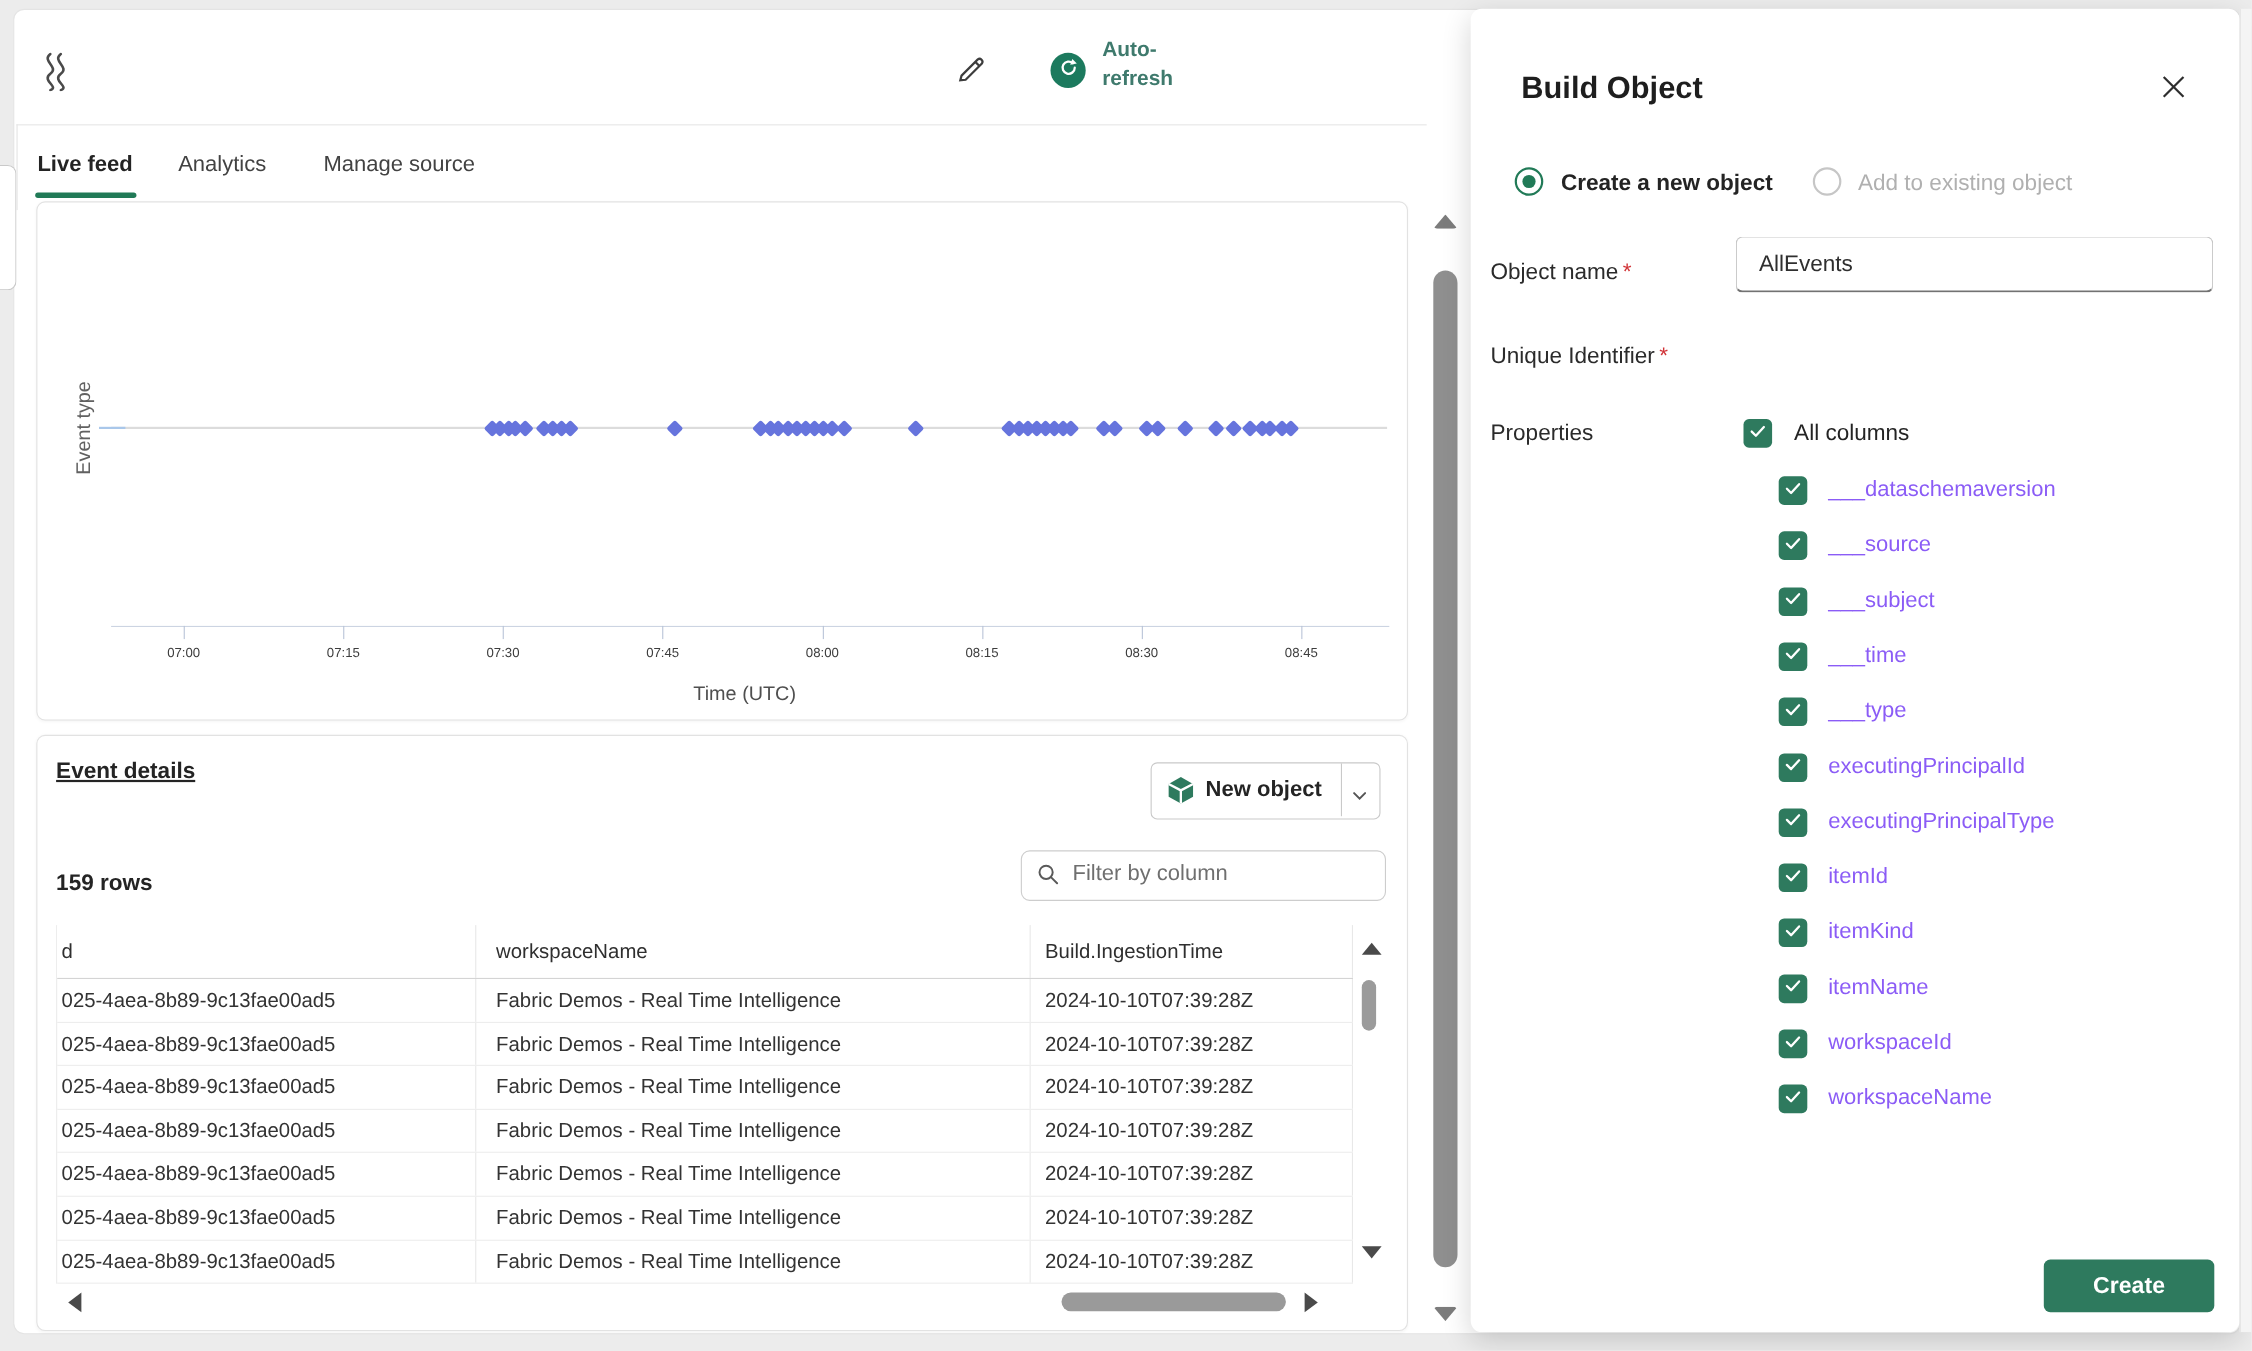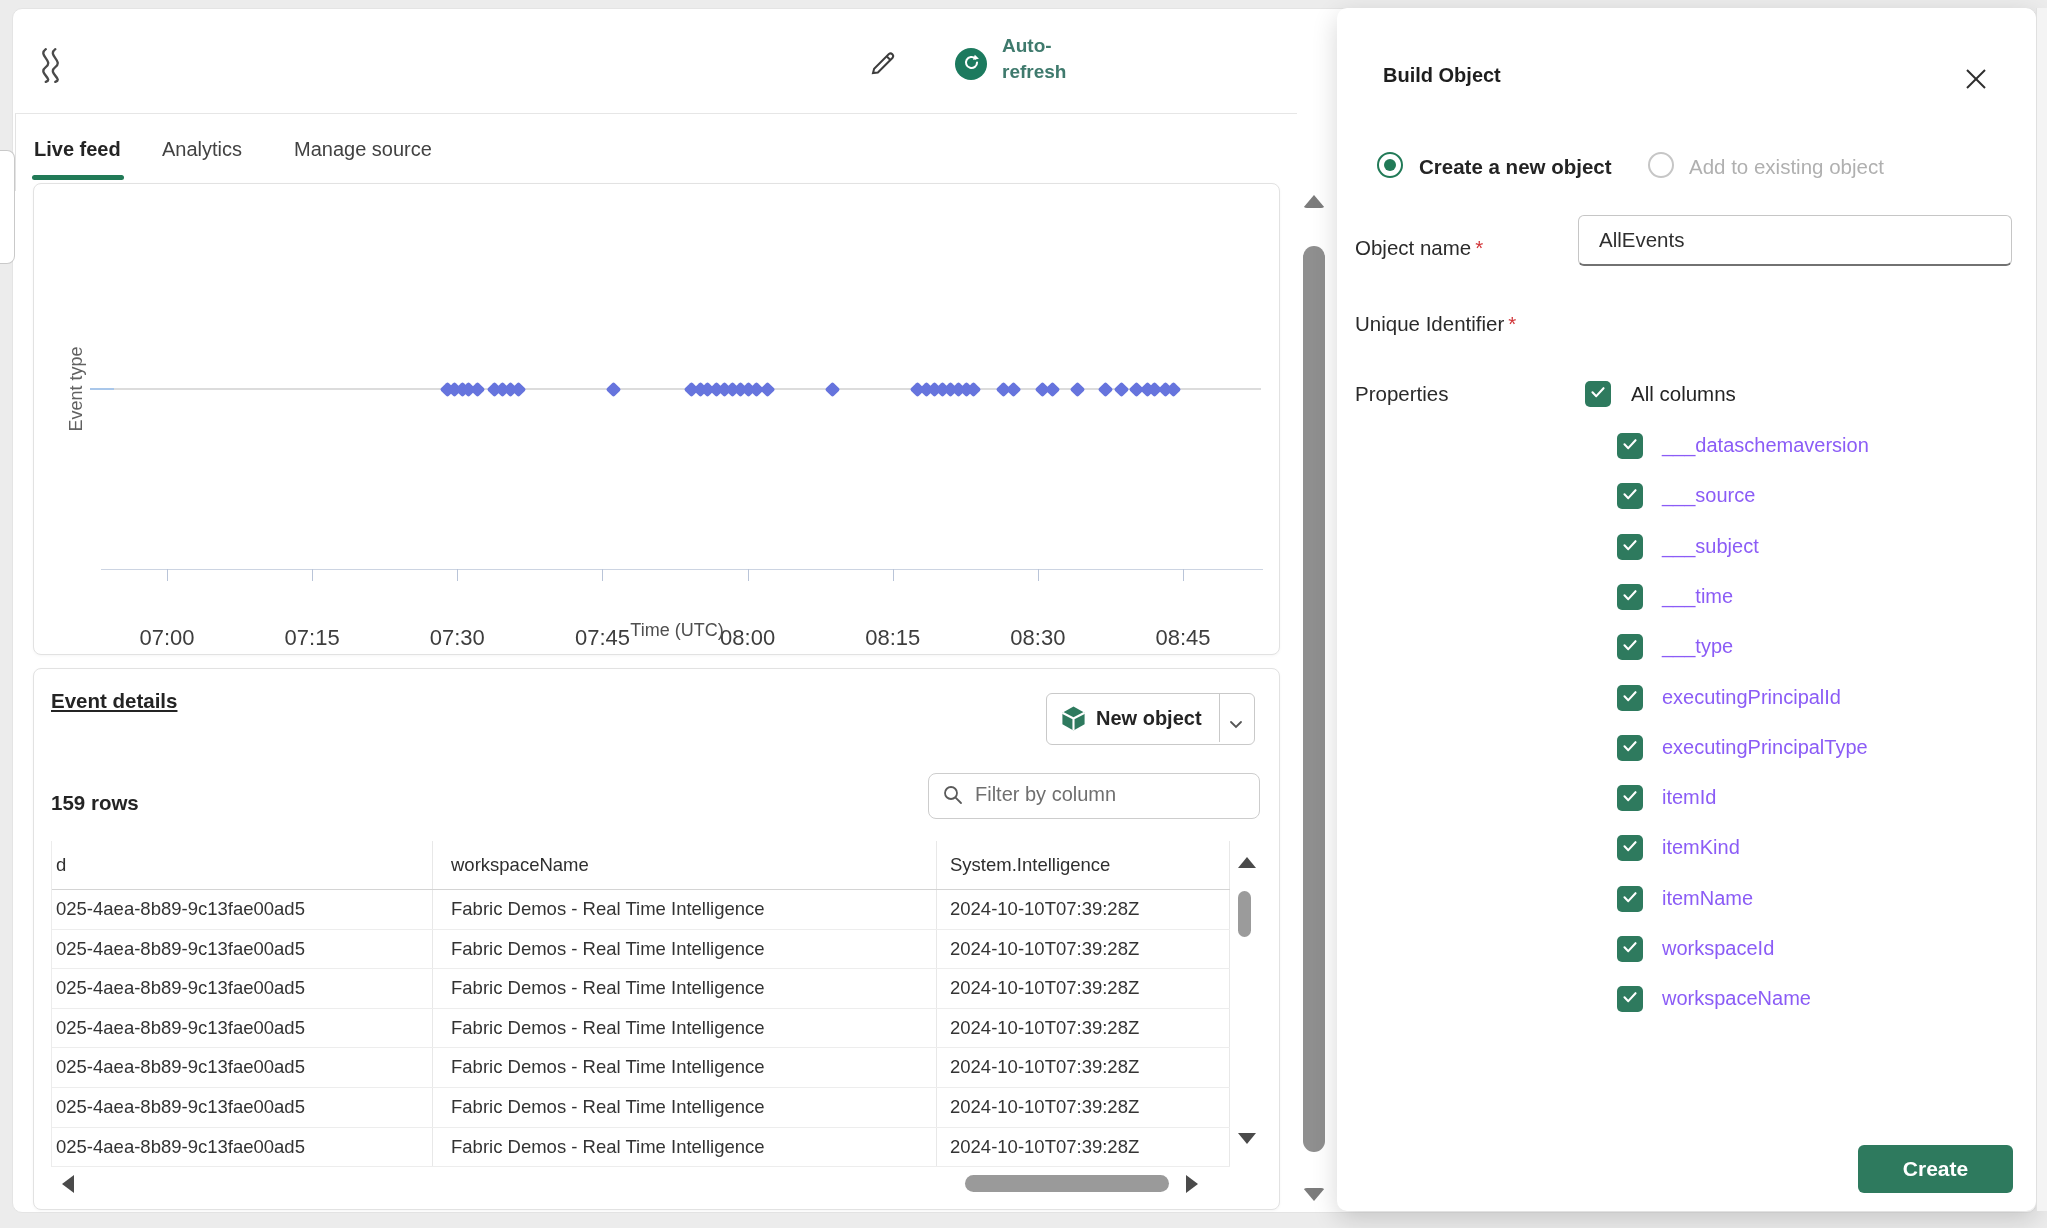--- a/index.html
+++ b/index.html
@@ -27,21 +27,21 @@
   #tab-manage{left:294px;}
   #tab-underline{left:32px;top:175px;width:92px;height:5px;border-radius:3px;background:#217a57;}
   
   #chart-card{left:33px;top:183px;width:1245px;height:470px;background:#fff;border:1px solid #e2e2e2;border-radius:8px;box-shadow:0 1px 3px rgba(0,0,0,.04);}
   #ylabel{position:absolute;left:-18px;top:195px;width:120px;height:20px;text-align:center;font-size:18px;color:#616161;transform:rotate(-90deg);}
   #baseline{position:absolute;left:67px;top:204px;width:1160px;height:2px;background:#dcdcdc;}
   #baseline-blue{position:absolute;left:56px;top:204px;width:24px;height:2px;background:#a9c7ea;}
   .marker{position:absolute;width:11px;height:11px;background:#6674dd;border-radius:2px;transform:rotate(45deg);}
   #xaxis-line{position:absolute;left:67px;top:385px;width:1162px;height:1px;background:#ccd4e2;}
   .xtick{position:absolute;top:385px;width:1px;height:12px;background:#b9c4d8;}
-  .xtick-label{position:absolute;top:402px;width:80px;margin-left:-40px;text-align:center;font-size:22px;color:#3d3d3d;margin-top:39px;}
+  .xtick-label{position:absolute;top:402px;width:80px;margin-left:-40px;text-align:center;font-size:12px;color:#3d3d3d;}
   #xlabel{position:absolute;left:563px;top:436px;width:160px;text-align:center;font-size:18px;color:#4f4f4f;}
   
   #event-card{left:33px;top:668px;width:1245px;height:540px;background:#fff;border:1px solid #e2e2e2;border-radius:8px;box-shadow:0 1px 3px rgba(0,0,0,.04);}
   #ed-title{position:absolute;left:17px;top:20px;font-size:20.5px;font-weight:700;text-decoration:underline;}
   #rows-count{position:absolute;left:17px;top:122px;font-size:20.5px;font-weight:700;}
   #new-obj-btn{position:absolute;left:1012px;top:24px;width:207px;height:50px;border:1px solid #c9c9c9;border-radius:6px;background:#fff;cursor:pointer;}
   #new-obj-icon{position:absolute;left:13px;top:11px;}
   #new-obj-label{position:absolute;left:49px;top:13px;font-size:20px;font-weight:600;color:#242424;}
   #new-obj-sep{position:absolute;left:172px;top:0;width:1px;height:48px;background:#c9c9c9;}
   #new-obj-chevron{position:absolute;left:182px;top:21px;}
@@ -64,21 +64,21 @@
   #tvs-down{left:1204px;top:464px;border-left:9px solid transparent;border-right:9px solid transparent;border-top:11px solid #4a4a4a;}
   #ths-left{left:28px;top:506px;border-top:9px solid transparent;border-bottom:9px solid transparent;border-right:12px solid #4a4a4a;}
   #ths-thumb{position:absolute;left:931px;top:506px;width:204px;height:17px;border-radius:9px;background:#9a9a9a;}
   #ths-right{left:1152px;top:506px;border-top:9px solid transparent;border-bottom:9px solid transparent;border-left:12px solid #4a4a4a;}
   
   #msb-up{left:1303px;top:195px;border-left:11px solid transparent;border-right:11px solid transparent;border-bottom:13px solid #7c7c7c;border-radius:4px;}
   #msb-thumb{left:1303px;top:246px;width:22px;height:906px;border-radius:11px;background:#8f8f8f;}
   #msb-down{left:1303px;top:1188px;border-left:11px solid transparent;border-right:11px solid transparent;border-top:13px solid #7c7c7c;border-radius:4px;}
   
   #panel{left:1337px;top:8px;width:699px;height:1203px;background:#fff;border-radius:10px;box-shadow:0 8px 26px rgba(0,0,0,.16);}
-  #panel-title{position:absolute;left:46px;top:56px;font-size:20px;font-weight:700;color:#1e1e1e;}
+  #panel-title{position:absolute;left:46px;top:56px;font-size:28px;font-weight:700;color:#1e1e1e;}
   #panel-close{position:absolute;left:626px;top:58px;width:32px;height:32px;cursor:pointer;}
   .radio{position:absolute;width:22px;height:22px;border-radius:50%;}
   #radio1{left:40px;top:144px;border:2px solid #217a57;display:flex;align-items:center;justify-content:center;}
   #radio1-dot{width:12px;height:12px;border-radius:50%;background:#217a57;}
   #radio1-label{position:absolute;left:82px;top:147px;font-size:20.5px;font-weight:600;color:#242424;}
   #radio2{left:311px;top:144px;border:2px solid #c6c6c6;}
   #radio2-label{position:absolute;left:352px;top:147px;font-size:20.5px;color:#b0b0b0;}
   .fieldlabel{position:absolute;left:18px;font-size:20.5px;color:#2b2b2b;}
   .req{color:#d13438;margin-left:4px;}
   .fieldbox{position:absolute;left:241px;width:432px;height:48px;background:#fff;border:1px solid #c6c6c6;border-bottom:2px solid #727272;border-radius:6px;box-sizing:content-box;}
@@ -225,21 +225,21 @@
           <line x1="13.6" y1="13.6" x2="19" y2="19" stroke="#5a5a5a" stroke-width="1.8" stroke-linecap="round"></line>
         </svg>
       </span>
       <span id="filter-ph">Filter by column</span>
     </div>
 
     <div id="etable">
       <div class="trow thead">
         <div class="tcell c1">d</div>
         <div class="tcell c2">workspaceName</div>
-        <div class="tcell c3">System.Intelligence</div>
+        <div class="tcell c3">Build.IngestionTime</div>
       </div>
       <div id="tbody">
           <div class="trow">
             <div class="tcell c1">025-4aea-8b89-9c13fae00ad5</div>
             <div class="tcell c2">Fabric Demos - Real Time Intelligence</div>
             <div class="tcell c3">2024-10-10T07:39:28Z</div>
           </div>
           <div class="trow">
             <div class="tcell c1">025-4aea-8b89-9c13fae00ad5</div>
             <div class="tcell c2">Fabric Demos - Real Time Intelligence</div>

